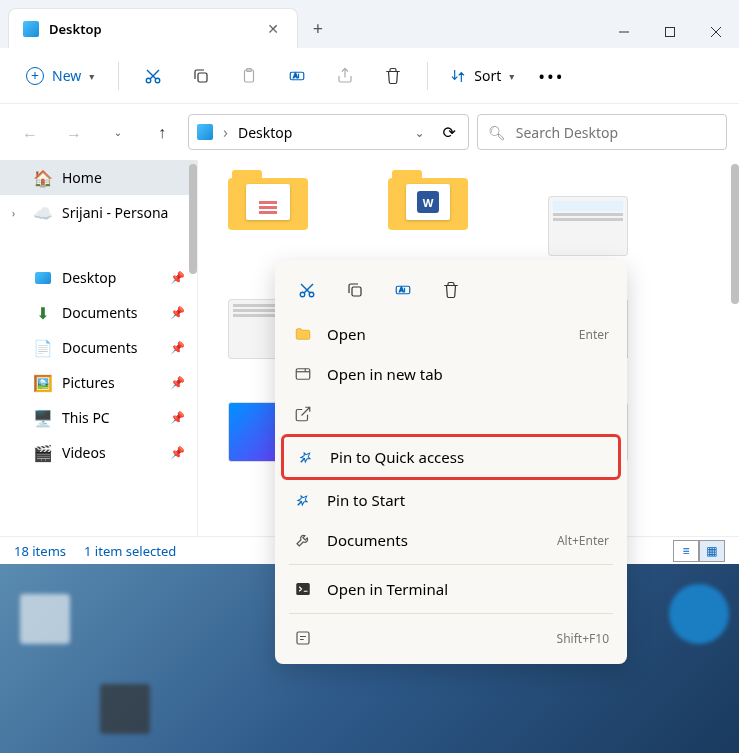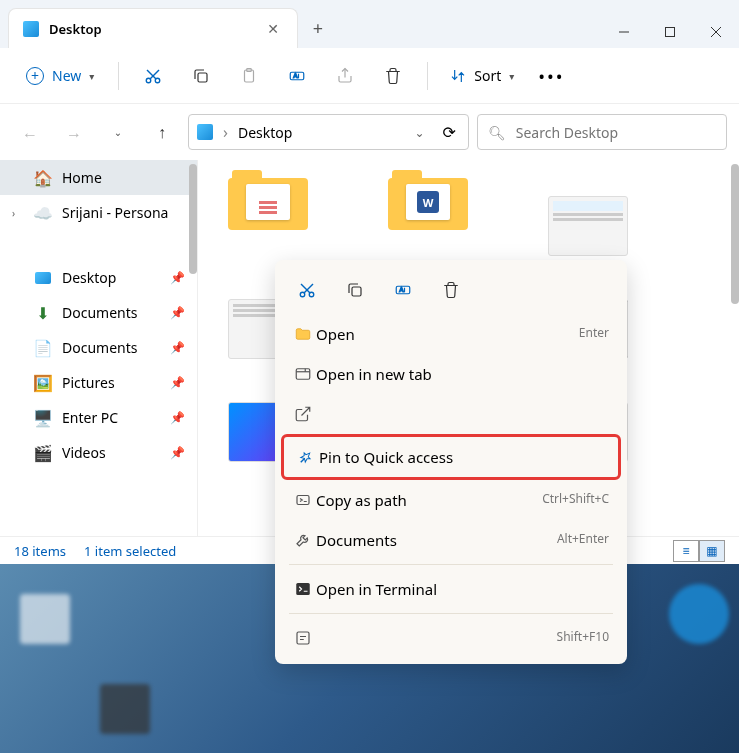--- a/index.html
+++ b/index.html
@@ -71,21 +71,21 @@
 .status { position: absolute; left: 0; right: 0; top: 536px; height: 28px; display: flex; align-items: center; padding: 0 14px; gap: 18px; font-size: 13px; color: #005fb8; border-top: 1px solid #eee; background: #fff; }
 .view-ctrl { margin-left: auto; display: flex; gap: 0; }
 .view-btn { width: 26px; height: 22px; border: 1px solid #999; display: flex; align-items: center; justify-content: center; font-size: 12px; }
 .view-btn.active { background: #e0ecf8; }
 
 
 .ctx { position: absolute; left: 275px; top: 260px; width: 352px; background: #faf8f4; border-radius: 8px; box-shadow: 0 8px 24px rgba(0,0,0,0.18); padding: 6px; z-index: 100; }
 .ctx-top { display: flex; gap: 8px; padding: 6px; }
 .ctx-top-btn { width: 40px; height: 36px; display: flex; align-items: center; justify-content: center; border-radius: 4px; cursor: pointer; }
 .ctx-top-btn svg { width: 18px; height: 18px; }
-.ctx-item { display: flex; align-items: flex-start; gap: 3px; padding: 10px 12px; font-size: 15px; border-radius: 4px; cursor: pointer; }
+.ctx-item { display: flex; align-items: center; gap: 14px; padding: 10px 12px; font-size: 15px; border-radius: 4px; cursor: pointer; }
 .ctx-icon { width: 20px; height: 20px; display: flex; align-items: center; justify-content: center; }
 .ctx-icon svg { width: 18px; height: 18px; }
 .ctx-shortcut { margin-left: auto; font-size: 12px; color: #777; }
 .ctx-sep { height: 1px; background: #e5e0d5; margin: 4px 8px; }
 .ctx-highlight { border: 3px solid #e53935; border-radius: 6px; }
 
 
 .desktop-bg { position: absolute; left: 0; right: 0; top: 564px; bottom: 0; background: linear-gradient(135deg, #5a8bb0 0%, #2e5a8a 50%, #1a3a5e 100%); z-index: -1; }
 .blur-item { position: absolute; border-radius: 4px; filter: blur(2px); }
 </style>
@@ -231,21 +231,21 @@
     </div>
     <div class="side-item">
       <span class="expand"></span>
       <span class="side-icon">🖼️</span>
       <span>Pictures</span>
       <span class="side-pin">📌</span>
     </div>
     <div class="side-item">
       <span class="expand"></span>
       <span class="side-icon">🖥️</span>
-      <span>Enter PC</span>
+      <span>This PC</span>
       <span class="side-pin">📌</span>
     </div>
     <div class="side-item">
       <span class="expand"></span>
       <span class="side-icon">🎬</span>
       <span>Videos</span>
       <span class="side-pin">📌</span>
     </div>
     <div class="side-scroll"></div>
   </div>
@@ -378,27 +378,26 @@
     <span class="ctx-icon">
         <svg viewBox="0 0 24 24" fill="none" stroke="#0067c0" stroke-width="1.8">
           <path d="M12 2l3 7h5l-4 4 2 7-6-4-6 4 2-7-4-4h5z" transform="rotate(45 12 12) scale(0.7) translate(5 5)"></path>
           <line x1="5" y1="19" x2="10" y2="14"></line>
         </svg>
       </span>
     <span>Pin to Quick access</span>
   </div>
   <div class="ctx-item">
     <span class="ctx-icon">
-        <svg viewBox="0 0 24 24" fill="none" stroke="#555" stroke-width="1.6">
-          <rect x="4" y="6" width="16" height="12" rx="2"></rect>
-          <path d="M8 10l3 2-3 2M13 14h4"></path>
-        </svg>
-      </span>
-    <span>Copy as path</span>
-    <span class="ctx-shortcut">Ctrl+Shift+C</span>
+        <svg viewBox="0 0 24 24" fill="none" stroke="#0067c0" stroke-width="1.8">
+          <path d="M12 2l3 7h5l-4 4 2 7-6-4-6 4 2-7-4-4h5z" transform="rotate(45 12 12) scale(0.7) translate(5 5)"></path>
+          <line x1="5" y1="19" x2="10" y2="14"></line>
+        </svg>
+      </span>
+    <span>Pin to Start</span>
   </div>
   <div class="ctx-item">
     <span class="ctx-icon">
         <svg viewBox="0 0 24 24" fill="none" stroke="#555" stroke-width="1.6">
           <path d="M14.7 6.3a4 4 0 0 0-5.4 5.4L4 17l3 3 5.3-5.3a4 4 0 0 0 5.4-5.4L15 12l-3-3z"></path>
         </svg>
       </span>
     <span>Documents</span>
     <span class="ctx-shortcut">Alt+Enter</span>
   </div>

